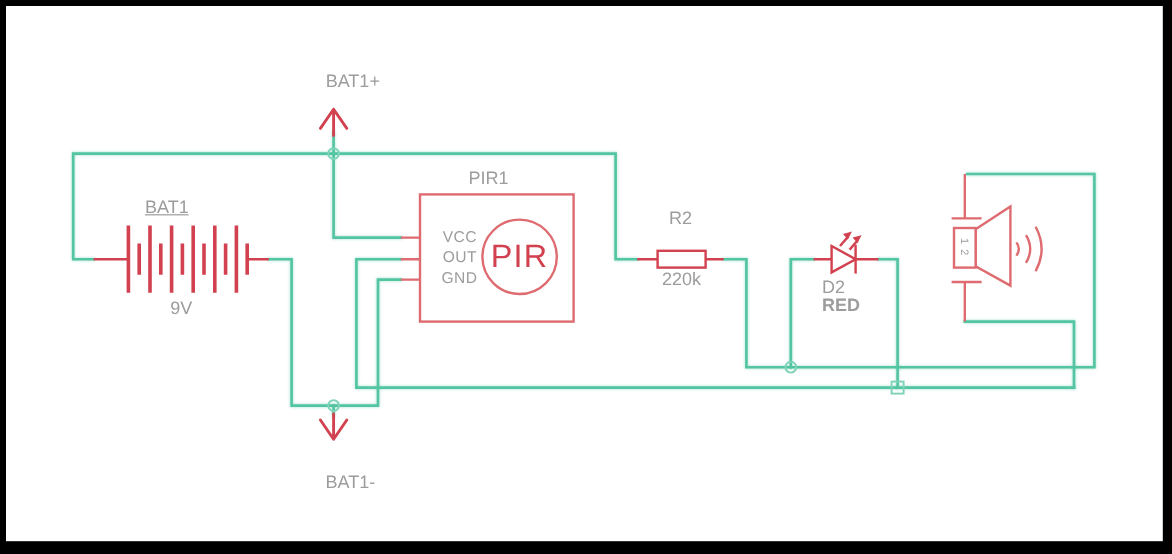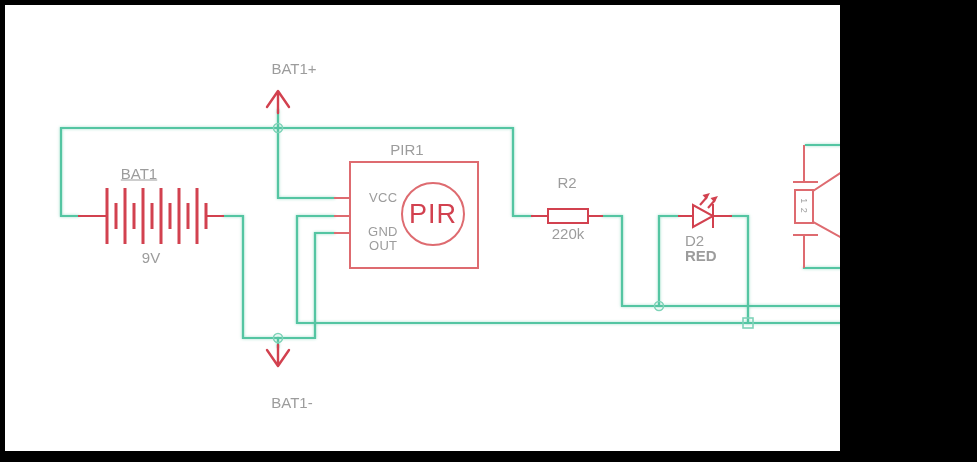--- a/index.html
+++ b/index.html
@@ -5,21 +5,21 @@
   :root{
     --c-wire:#54c5a2;
     --c-junction:#7ed3b8;
     --c-component:#d2414f;
     --c-component_light:#de6b70;
     --c-label:#9c9c9c;
     --c-canvas:#ffffff;
     --c-frame:#000000;
   }
   html,body{margin:0;padding:0;background:var(--c-frame);}
-  .stage{position:relative;width:840px;height:462px;background:var(--c-frame);overflow:hidden;
+  .stage{position:relative;width:977px;height:462px;background:var(--c-frame);overflow:hidden;
          font-family:"Liberation Sans",sans-serif;}
   .stage svg{position:absolute;left:0;top:0;}
   
   .wire{stroke:var(--c-wire);stroke-width:2.2;fill:none;stroke-linecap:square;
         filter:drop-shadow(0 0 1.5px rgba(84,197,162,.55));}
   .junction{stroke:var(--c-junction);stroke-width:1.6;fill:none;}
   .red{stroke:var(--c-component);fill:none;stroke-width:2;}
   .red-thick{stroke:var(--c-component);fill:none;stroke-width:3;}
   .red-arrow{stroke:var(--c-component);fill:none;stroke-width:2.4;stroke-linecap:round;stroke-linejoin:round;}
   .redlight{stroke:var(--c-component_light);fill:none;stroke-width:2;}
@@ -114,21 +114,21 @@
   </svg>
 
   <div class="label" style="left:294px;top:68px;">BAT1+</div>
   <div class="label" style="left:292px;top:390px;margin-top:12px;">BAT1-</div>
 
   <div class="label" style="left:139px;top:173px;text-decoration:underline;">BAT1</div>
   <div class="label" style="left:151px;top:257px;">9V</div>
 
   <div class="label" style="left:407px;top:149px;">PIR1</div>
   <div class="label anchor-left pin-label" style="left:369px;top:197px;">VCC</div>
-  <div class="label anchor-left pin-label" style="left:369px;top:214px;margin-top:31px;">OUT</div>
+  <div class="label anchor-left pin-label" style="left:369px;top:214px;">OUT</div>
   <div class="label anchor-left pin-label" style="left:368px;top:231px;">GND</div>
   <div class="pir-core" style="left:433px;top:214px;">PIR</div>
 
   <div class="label" style="left:567px;top:182px;">R2</div>
   <div class="label" style="left:568px;top:233px;">220k</div>
 
   <div class="label anchor-left" style="left:685px;top:240px;">D2</div>
   <div class="label anchor-left" style="left:685px;top:255px;font-weight:bold;">RED</div>
 
   <div class="spk-pins" style="left:804px;top:206px;">1 2</div>

